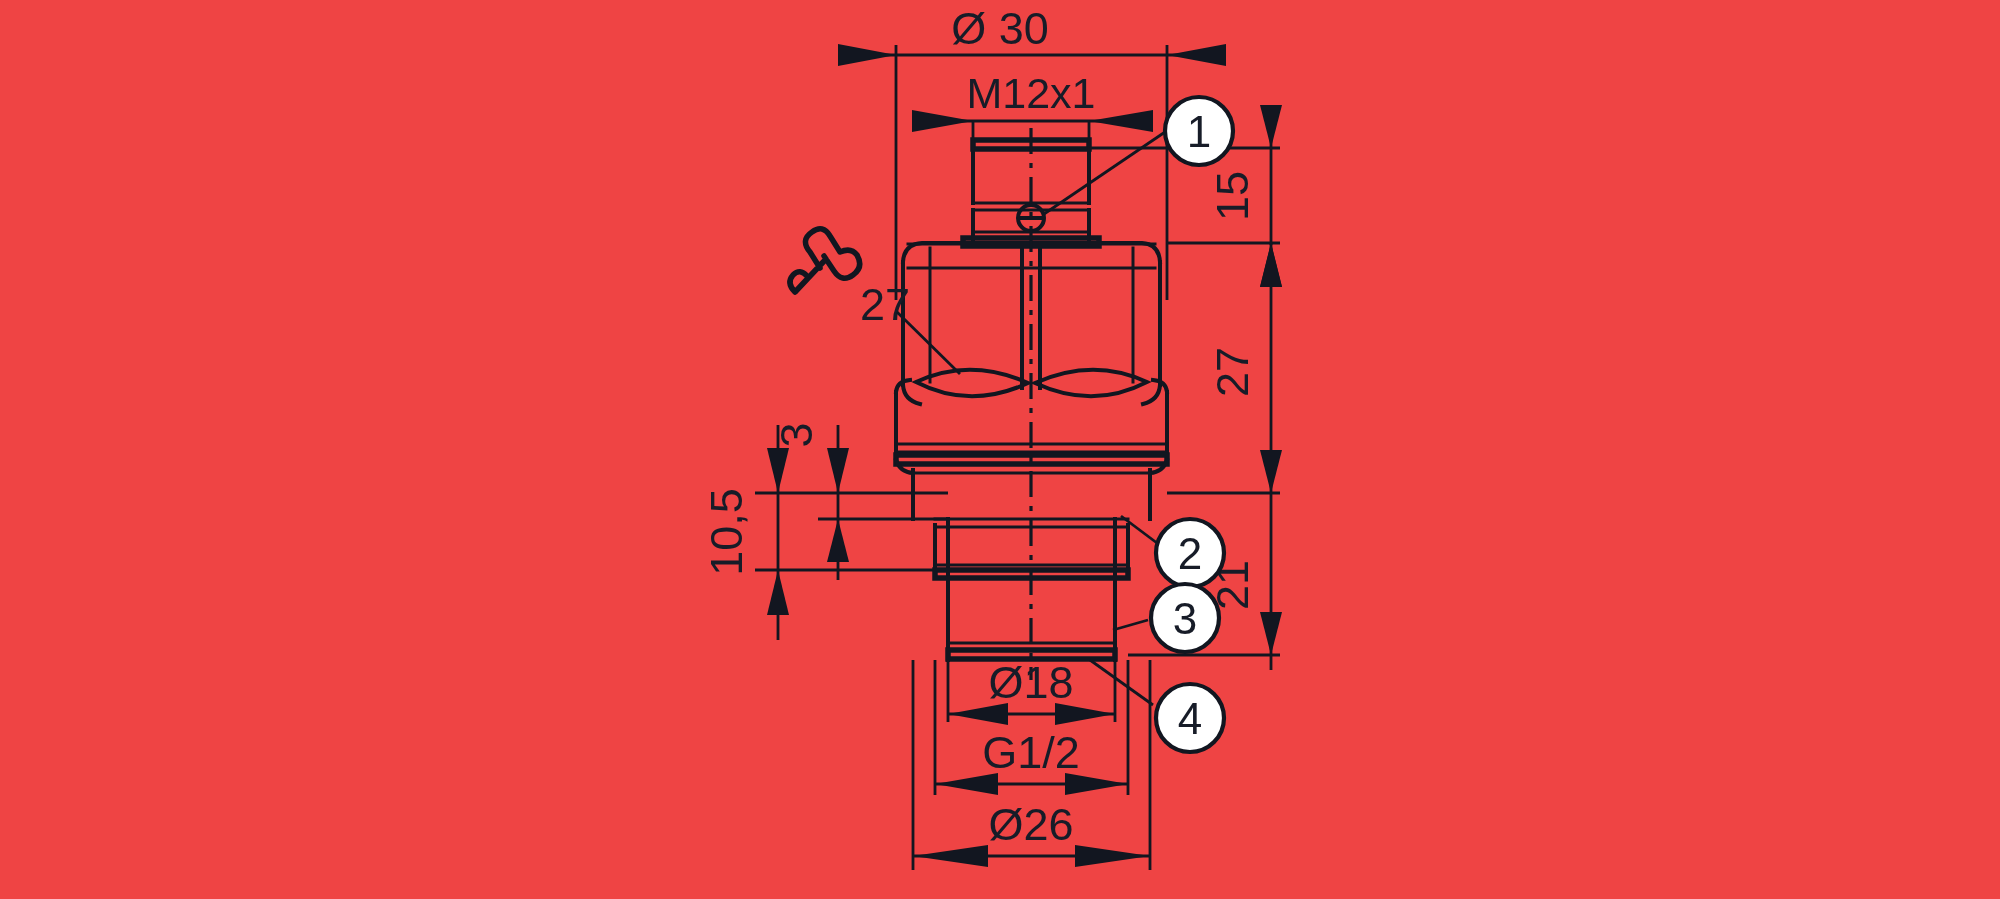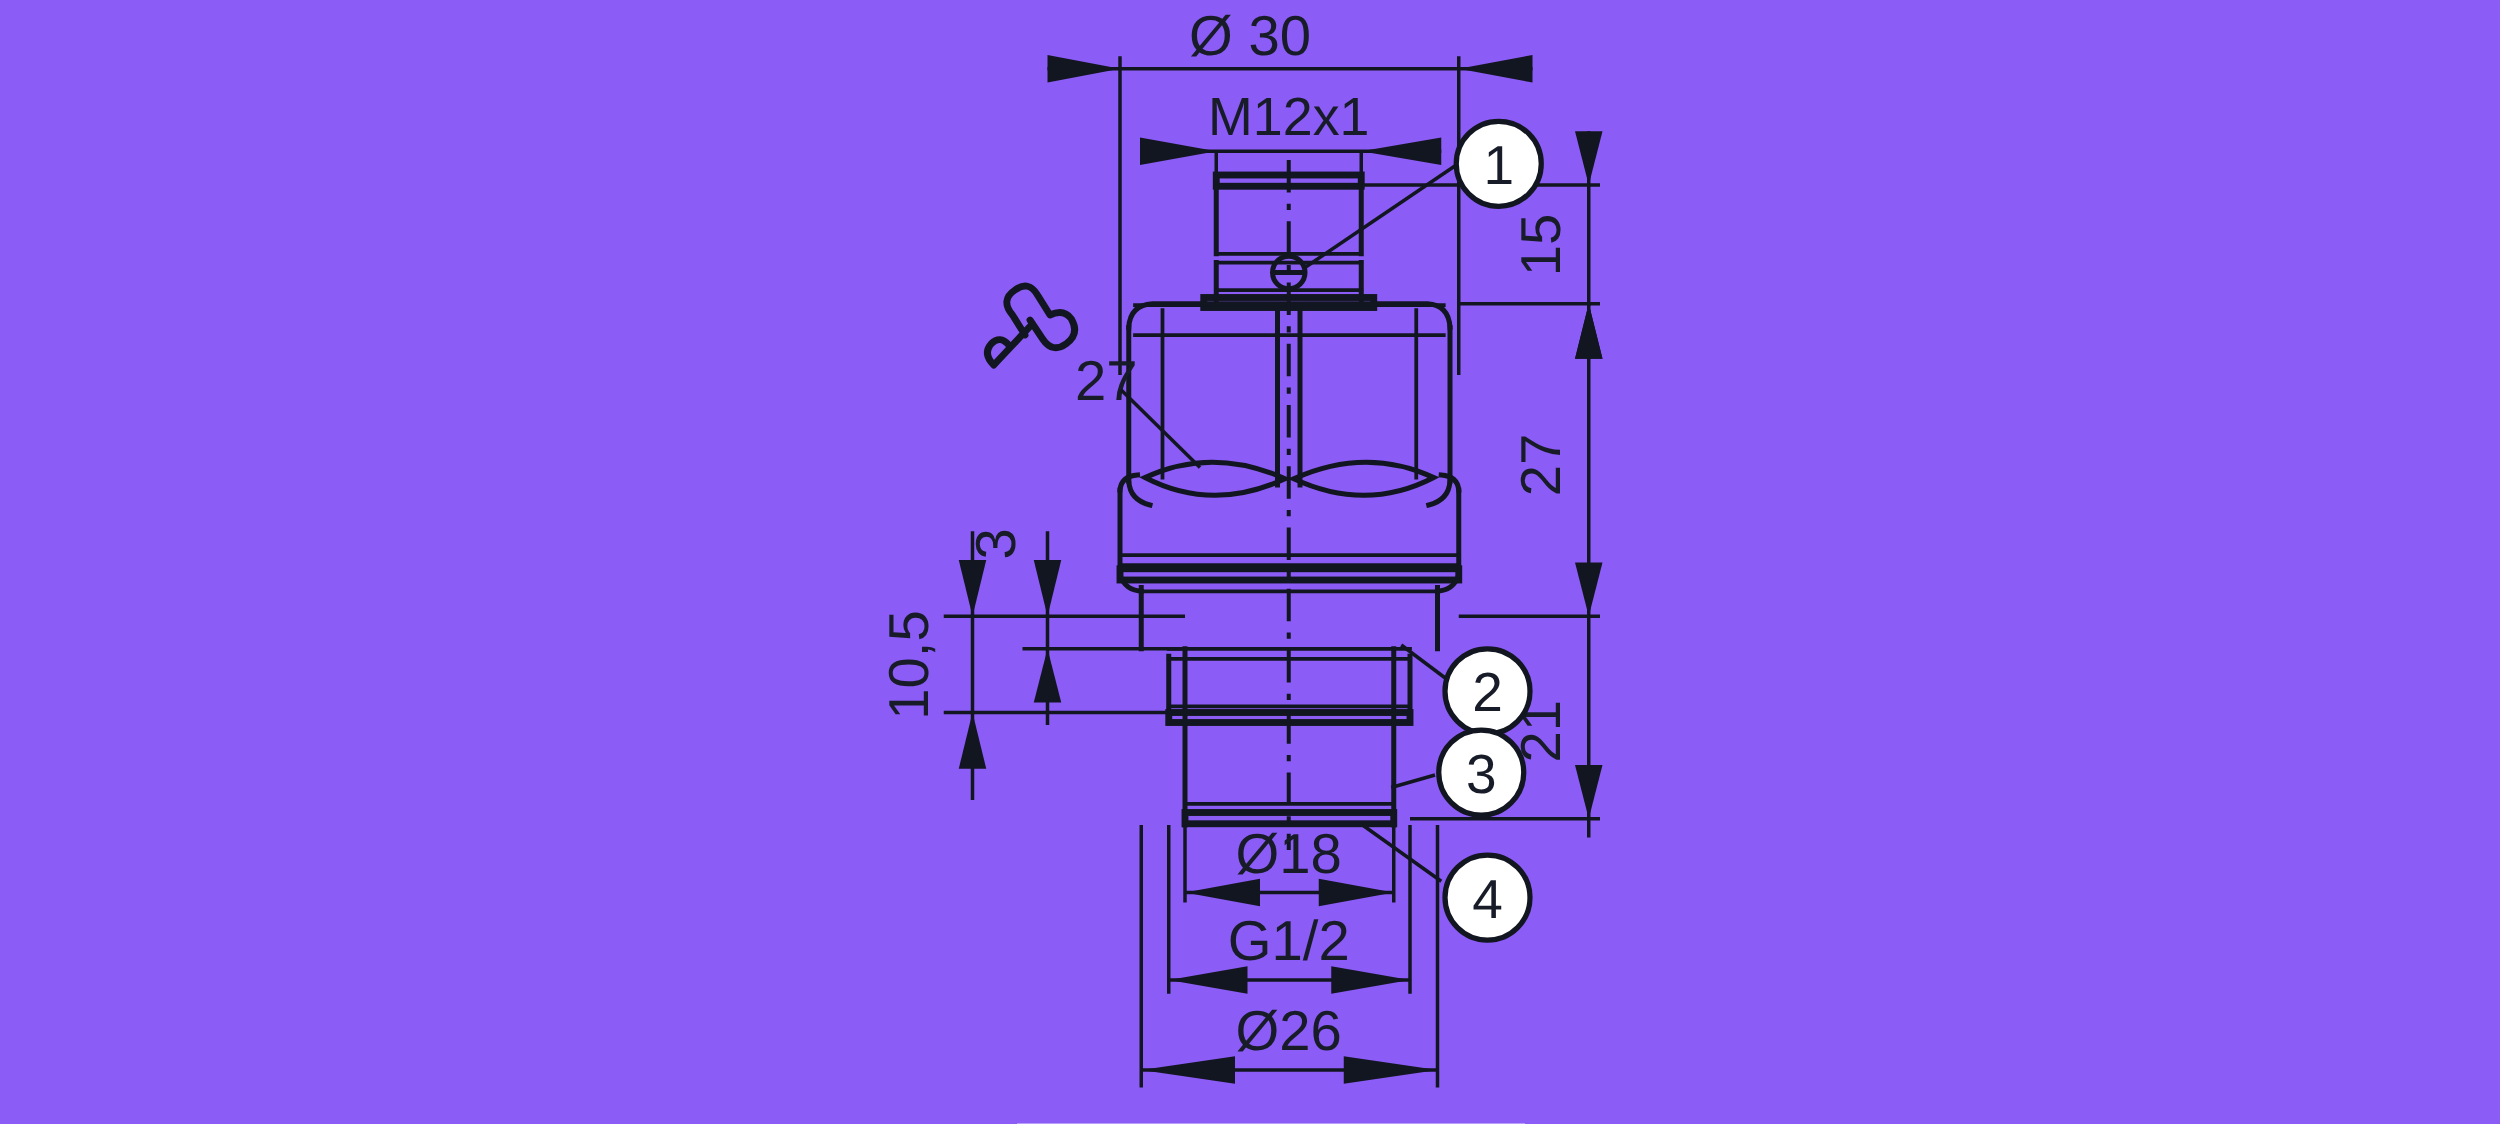--- a/index.html
+++ b/index.html
@@ -4,21 +4,21 @@
 <style>
   html, body {
     margin: 0;
     padding: 0;
     background: #ffffff;
   }
   #stage {
     position: relative;
     width: 2000px;
     height: 899px;
-    background: #8b5cf6;
+    background: #ef4444;
     overflow: hidden;
     font-family: "Liberation Sans", sans-serif;
   }
   svg#drawing {
     display: block;
     width: 2000px;
     height: 899px;
   }
   .ln { stroke: #121620; fill: none; stroke-linecap: square; }
   .thick { stroke-width: 5.5; }

